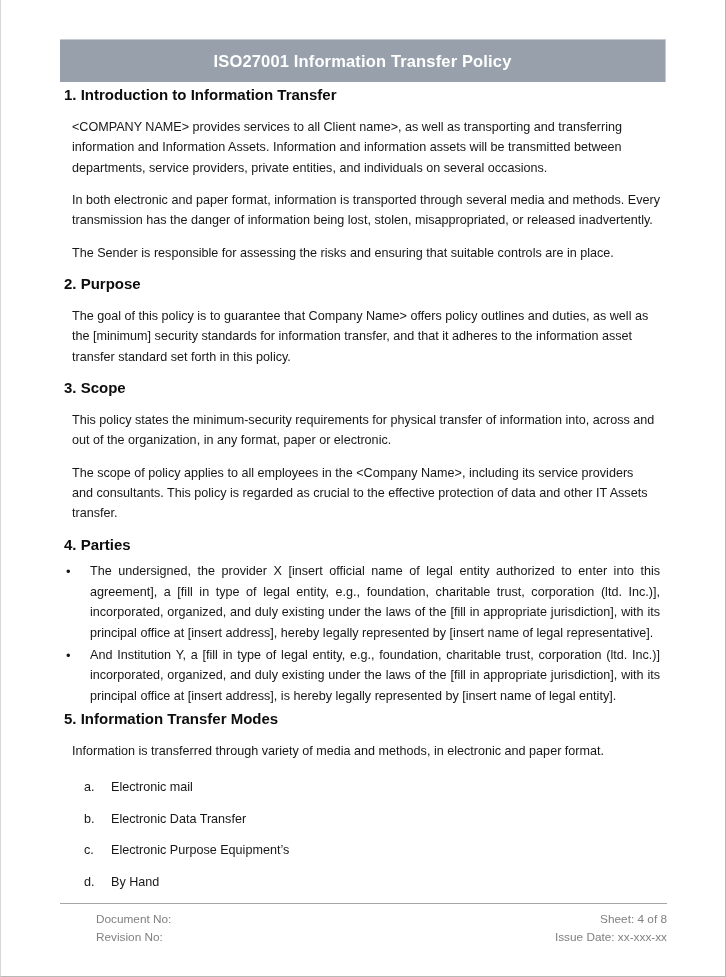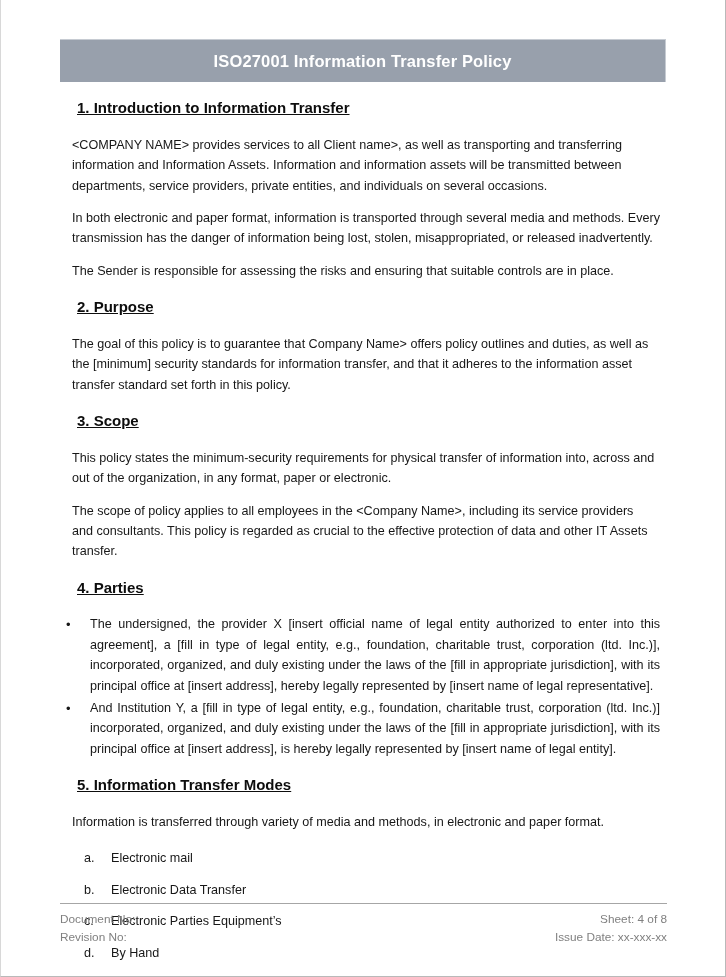--- a/index.html
+++ b/index.html
@@ -47,24 +47,23 @@
     font-size: 16.5px;
     font-weight: bold;
     letter-spacing: 0.15px;
   }
 
   
   h2.section-heading {
     font-size: 15px;
     font-weight: bold;
     color: #0d0d0d;
-    margin: 17px;
+    margin: 4px;
     padding: 0;
     line-height: 1.25;
-    text-decoration: underline;
   }
   .h-intro   { margin-top: 22px; }
   .h-purpose { margin-top: 24px; }
   .h-scope   { margin-top: 24px; }
   .h-parties { margin-top: 25px; }
   .h-modes   { margin-top: 29px; }
 
   
   p.body-text {
     font-size: 12.6px;
@@ -144,21 +143,21 @@
   }
   .footer-row {
     display: flex;
     justify-content: space-between;
     align-items: baseline;
     font-size: 11.8px;
     color: #808080;
     line-height: 1.55;
   }
   .footer-row.first { margin-top: 6px; }
-  .footer-left, .footer-right { white-space: pre; }
+  .footer-left, .footer-right { white-space: pre; margin-left: 36px; }
 </style>
 </head>
 <body>
 
 <div class="page">
 
   <div class="content">
 
     <div class="title-banner">
       <span class="title-text">ISO27001 Information Transfer Policy</span>
@@ -194,21 +193,21 @@
       <li>
         <span class="letter-marker">a.</span>
         <span>Electronic mail</span>
       </li>
       <li>
         <span class="letter-marker">b.</span>
         <span>Electronic Data Transfer</span>
       </li>
       <li>
         <span class="letter-marker">c.</span>
-        <span>Electronic Parties Equipment’s</span>
+        <span>Electronic Purpose Equipment’s</span>
       </li>
       <li>
         <span class="letter-marker">d.</span>
         <span>By Hand</span>
       </li>
     </ol>
 
   </div>
 
   <div class="footer">

